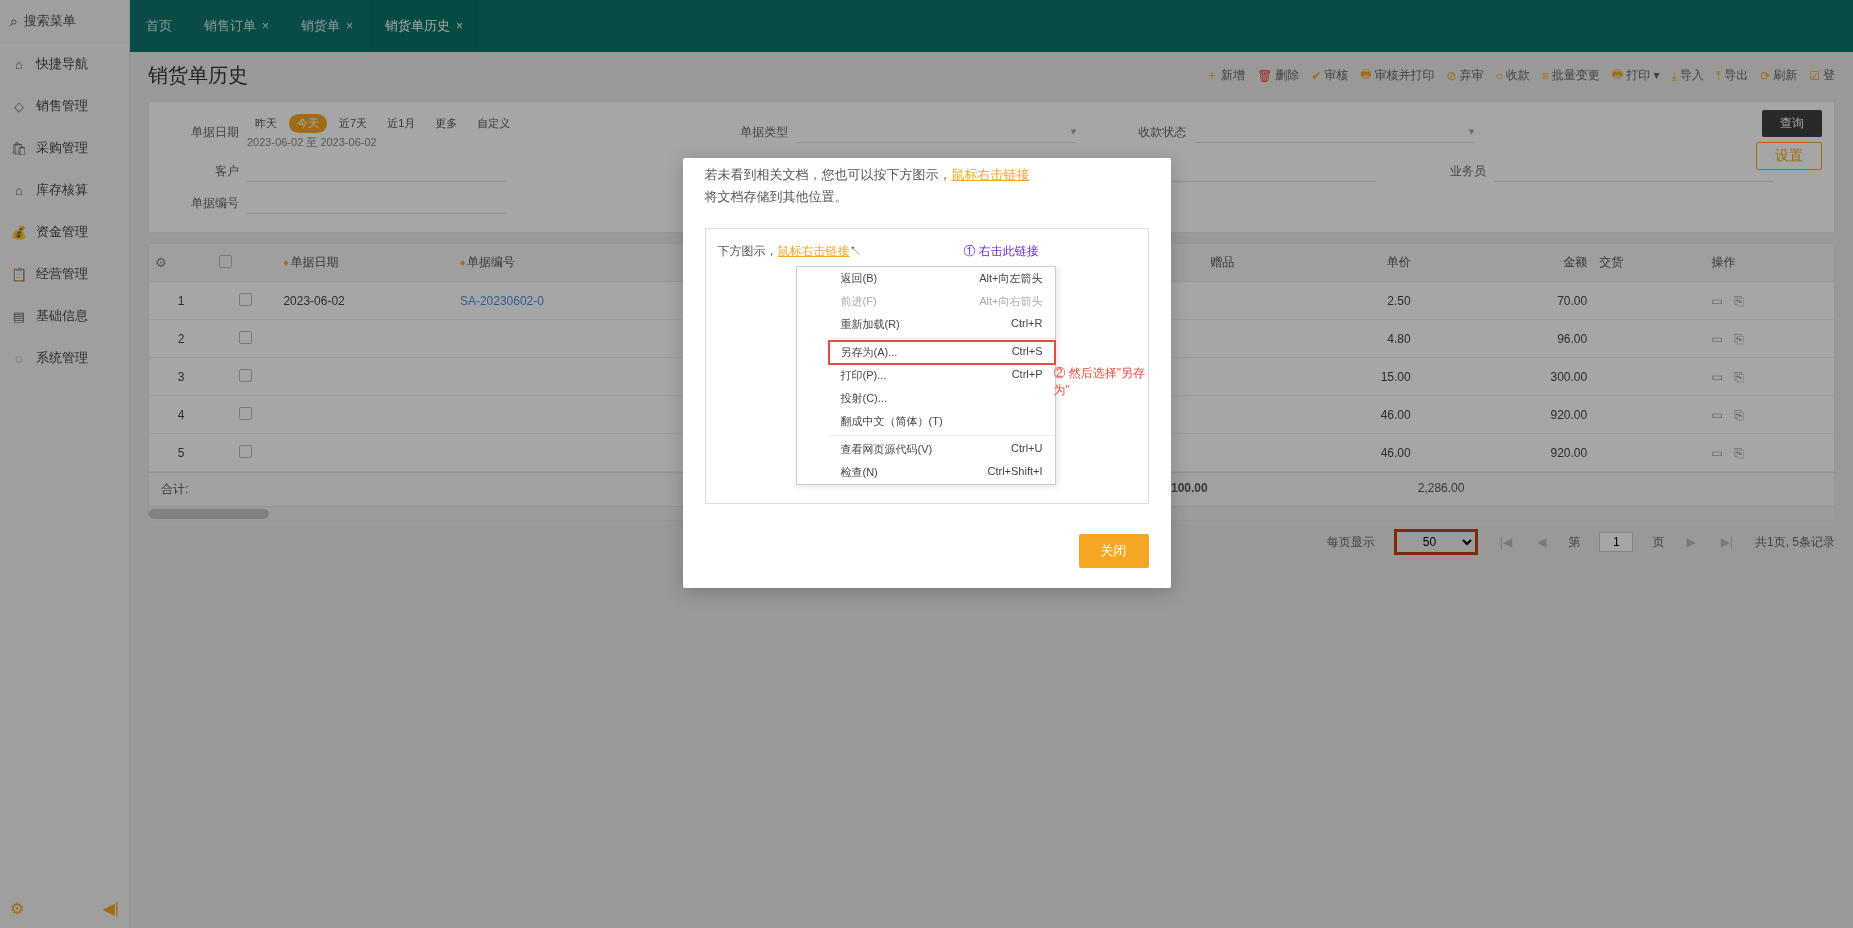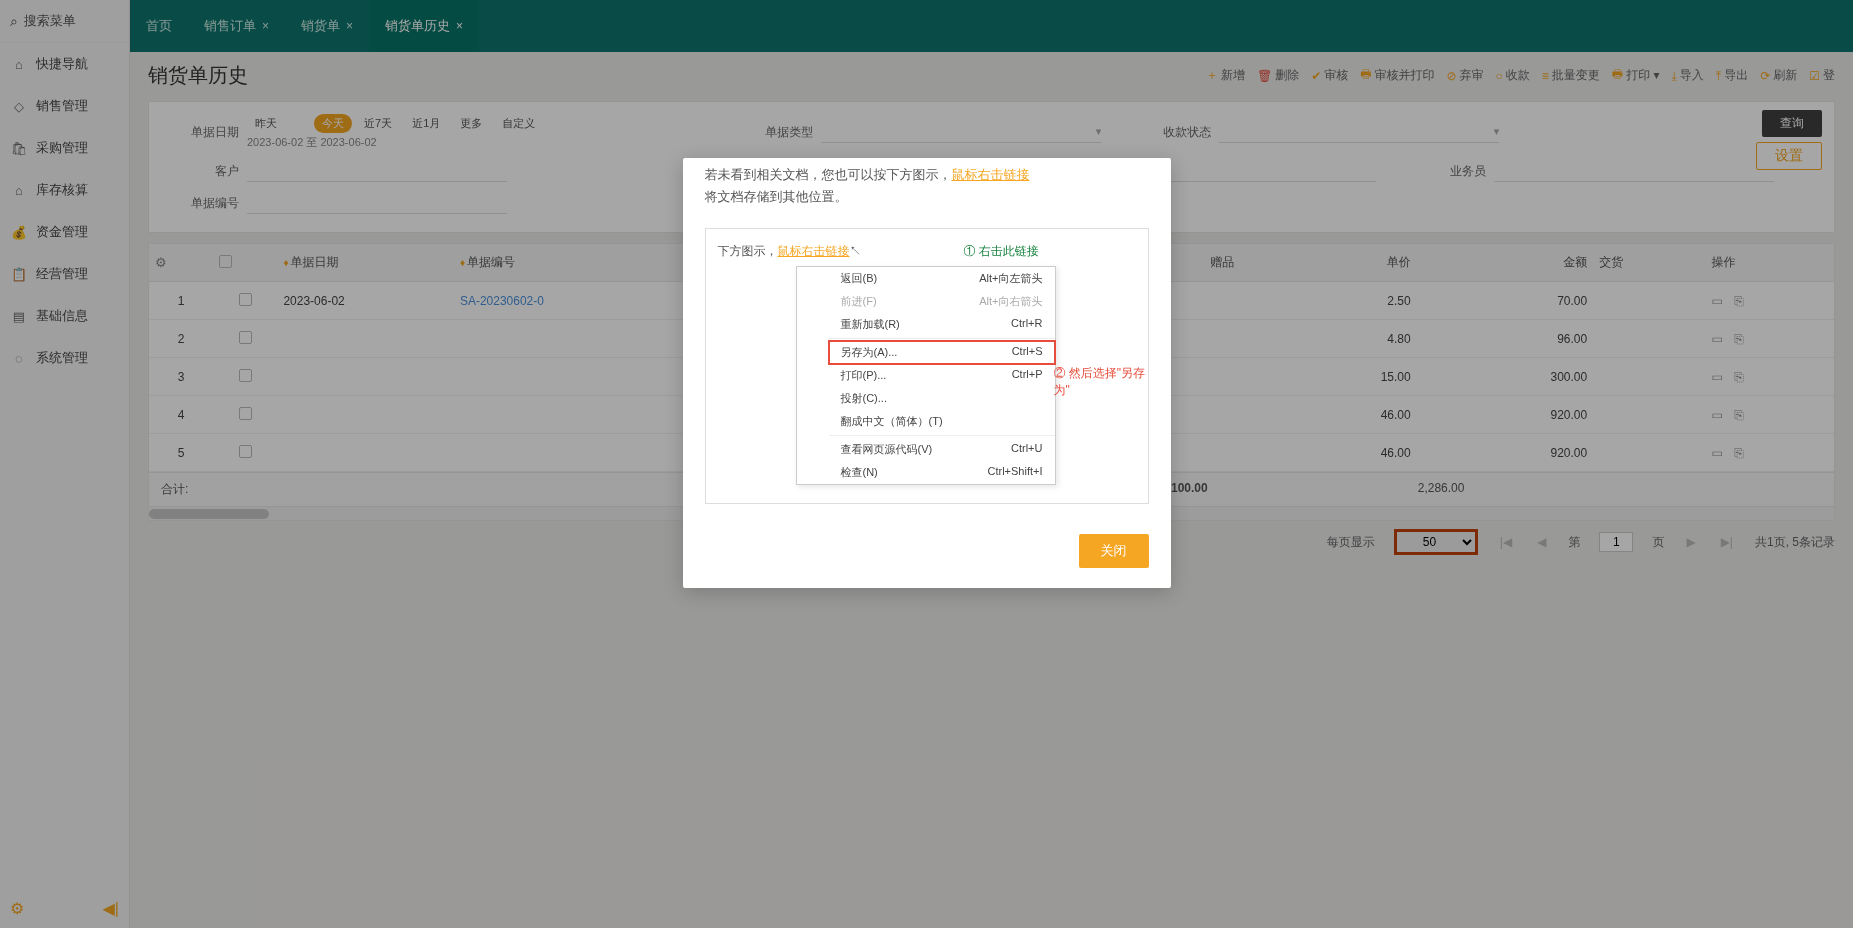--- a/index.html
+++ b/index.html
@@ -24,21 +24,21 @@
 .toolbar { display:flex; gap:12px; font-size:12px; color:#666; align-items:center; }
 .tbtn { display:flex; align-items:center; gap:3px; cursor:pointer; color:#666; }
 .tbtn .ticon { color:#f5a623; font-size:12px; }
 .tbtn.red .ticon { color:#e74c3c; }
 
 .filter-panel { background:#fff; margin:12px 18px 0 18px; border:1px solid #e5e5e5; padding:12px 20px 8px 20px; position:relative; }
 .filter-row { display:flex; align-items:center; margin-bottom:10px; font-size:12px; color:#555; }
 .flabel { width:70px; text-align:right; margin-right:8px; color:#666; }
 .range-btns { display:flex; gap:4px; align-items:center; }
 .range-btn { font-size:11px; padding:2px 8px; border-radius:10px; cursor:pointer; color:#555; }
-.range-btn.active { background:#f5a623; color:#fff;margin-left:25px; }
+.range-btn.active { background:#f5a623; color:#fff; }
 .range-txt { font-size:11px; color:#888; margin-top:2px; }
 .sel { border-bottom:1px solid #ddd; min-width:280px; height:22px; display:flex; justify-content:flex-end; align-items:center; color:#aaa; margin-right:40px; }
 .sel .chev { font-size:11px; }
 .btn-query { position:absolute; right:12px; top:8px; background:#404040; color:#fff; border:none; padding:5px 18px; font-size:12px; border-radius:2px; cursor:pointer; }
 .btn-setting { position:absolute; right:12px; top:40px; background:#fff; border:1px solid #f5a623; color:#f5a623; padding:4px 18px; font-size:14px; border-radius:2px; cursor:pointer; }
 .dots { color:#aaa; letter-spacing:2px; margin-left:auto; margin-right:60px; }
 
 .table-wrap { margin:10px 18px 0 18px; background:#fff; border:1px solid #e5e5e5; overflow:hidden; }
 table { width:100%; border-collapse:collapse; font-size:12px; }
 thead th { background:#f4f4f4; color:#555; font-weight:normal; padding:10px 6px; border-bottom:1px solid #e5e5e5; text-align:left; white-space:nowrap; }
@@ -66,21 +66,21 @@
 
 .overlay { position:absolute; inset:0; background:rgba(0,0,0,0.35); display:flex; align-items:flex-start; justify-content:center; padding-top:158px; }
 .dialog { width:488px; background:#fff; border-radius:2px; box-shadow:0 4px 20px rgba(0,0,0,0.2); }
 .dlg-head { padding:18px 22px 10px 22px; font-size:15px; font-weight:bold; color:#333; }
 .dlg-body { padding:6px 22px 12px 22px; font-size:13px; color:#555; line-height:1.7; }
 .dlg-body .hl { color:#f5a623; text-decoration:underline; cursor:pointer; }
 .illus { margin:8px 22px 18px 22px; border:1px solid #ddd; padding:14px 12px 18px 12px; position:relative; }
 .illus-top { font-size:12px; color:#555; }
 .illus-top .hl { color:#f5a623; text-decoration:underline; }
 .cursor-ic { font-size:12px; }
-.anno1 { position:absolute; top:14px; left:258px; color:#15803d; font-size:12px;text-align:center; }
+.anno1 { position:absolute; top:14px; left:258px; color:#6d28d9; font-size:12px;text-align:center; }
 .ctx-menu { margin-top:6px; margin-left:78px; width:260px; border:1px solid #ccc; background:#fff; box-shadow:2px 2px 6px rgba(0,0,0,0.1); font-size:11px;padding-left:32px; }
 .ctx-item { display:flex; justify-content:space-between; padding:4px 12px; color:#444; }
 .ctx-item.disabled { color:#aaa; }
 .ctx-item.hl-row { outline:2px solid #e74c3c; outline-offset:-1px; }
 .ctx-sep { height:1px; background:#eee; margin:2px 0; }
 .anno2 { position:absolute; top:136px; left:348px; color:#e74c3c; font-size:12px; }
 .dlg-foot { padding:12px 22px 20px 22px; display:flex; justify-content:flex-end; }
 .btn-close { background:#f5a623; color:#fff; border:none; padding:8px 22px; font-size:13px; border-radius:2px; cursor:pointer; }
 .opcell { color:#888; letter-spacing:4px; }
 </style>

